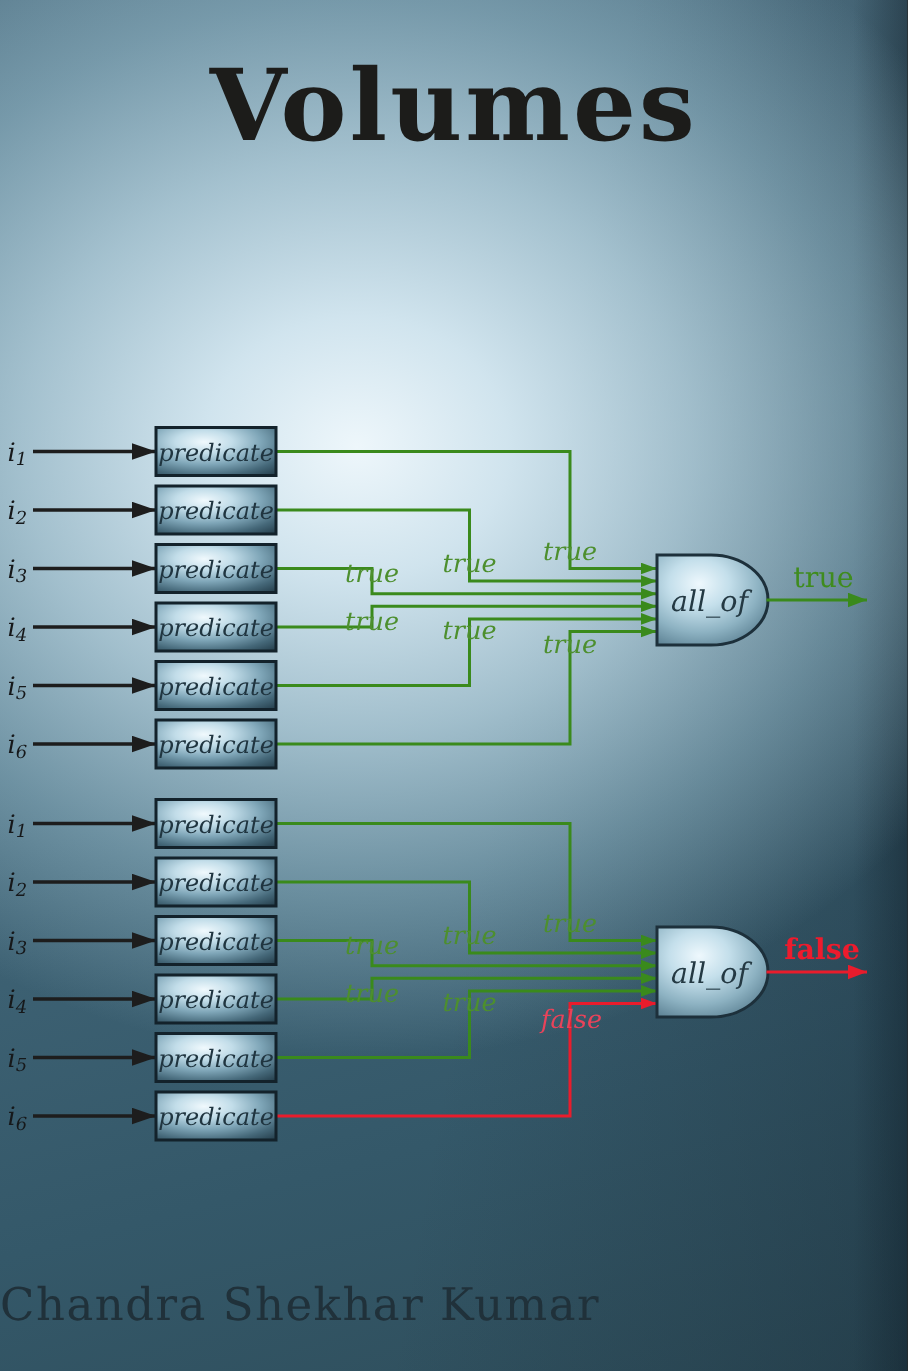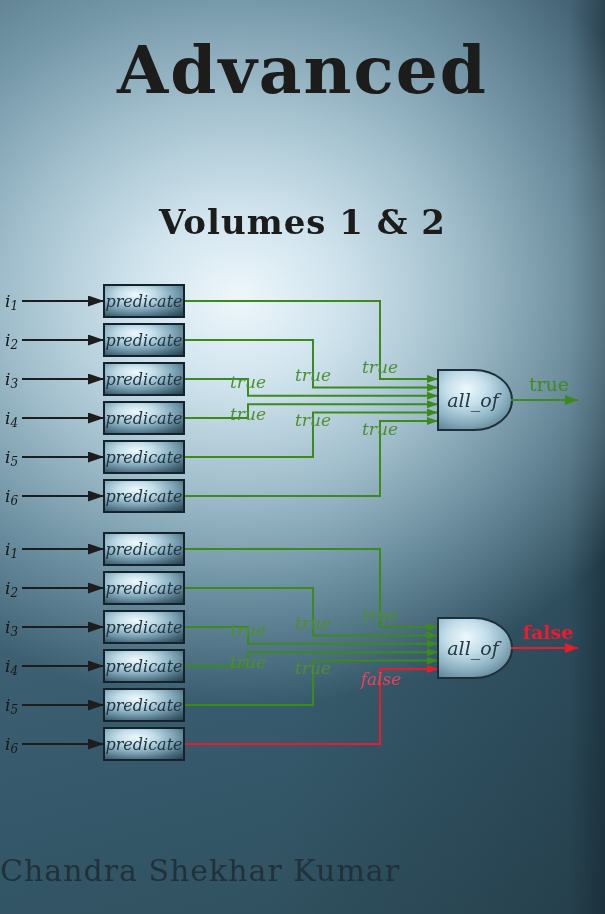--- a/index.html
+++ b/index.html
@@ -37,22 +37,21 @@
   .wlbl-r{font:italic 17px "DejaVu Serif",serif;fill:#e8435a;text-anchor:middle;}
   .out-g{font:19px "DejaVu Serif",serif;fill:#3f8c1e;text-anchor:middle;}
   .out-r{font:bold 19px "DejaVu Serif",serif;fill:#ee1b2d;text-anchor:middle;}
   .gate-lbl{font:italic 19px "DejaVu Serif",serif;fill:#243943;text-anchor:middle;}
 </style>
 </head>
 <body>
 
 <div class="page">
 
-  <div class="ttl t1">Advanced</div>
-  <div class="ttl sub">Volumes 1 &amp; 2</div>
+  <div class="ttl t1">Volumes</div>
   <div class="auth">Chandra Shekhar Kumar</div>
 
   <svg width="605" height="914" viewBox="0 0 605 914">
     <defs>
       <radialGradient id="boxFill" cx="0.40" cy="0.30" r="0.95">
         <stop offset="0" stop-color="#f0f9fd"></stop>
         <stop offset="0.25" stop-color="#c2dde9"></stop>
         <stop offset="0.5" stop-color="#7fa6b8"></stop>
         <stop offset="0.75" stop-color="#456879"></stop>
         <stop offset="0.92" stop-color="#2a4553"></stop>

